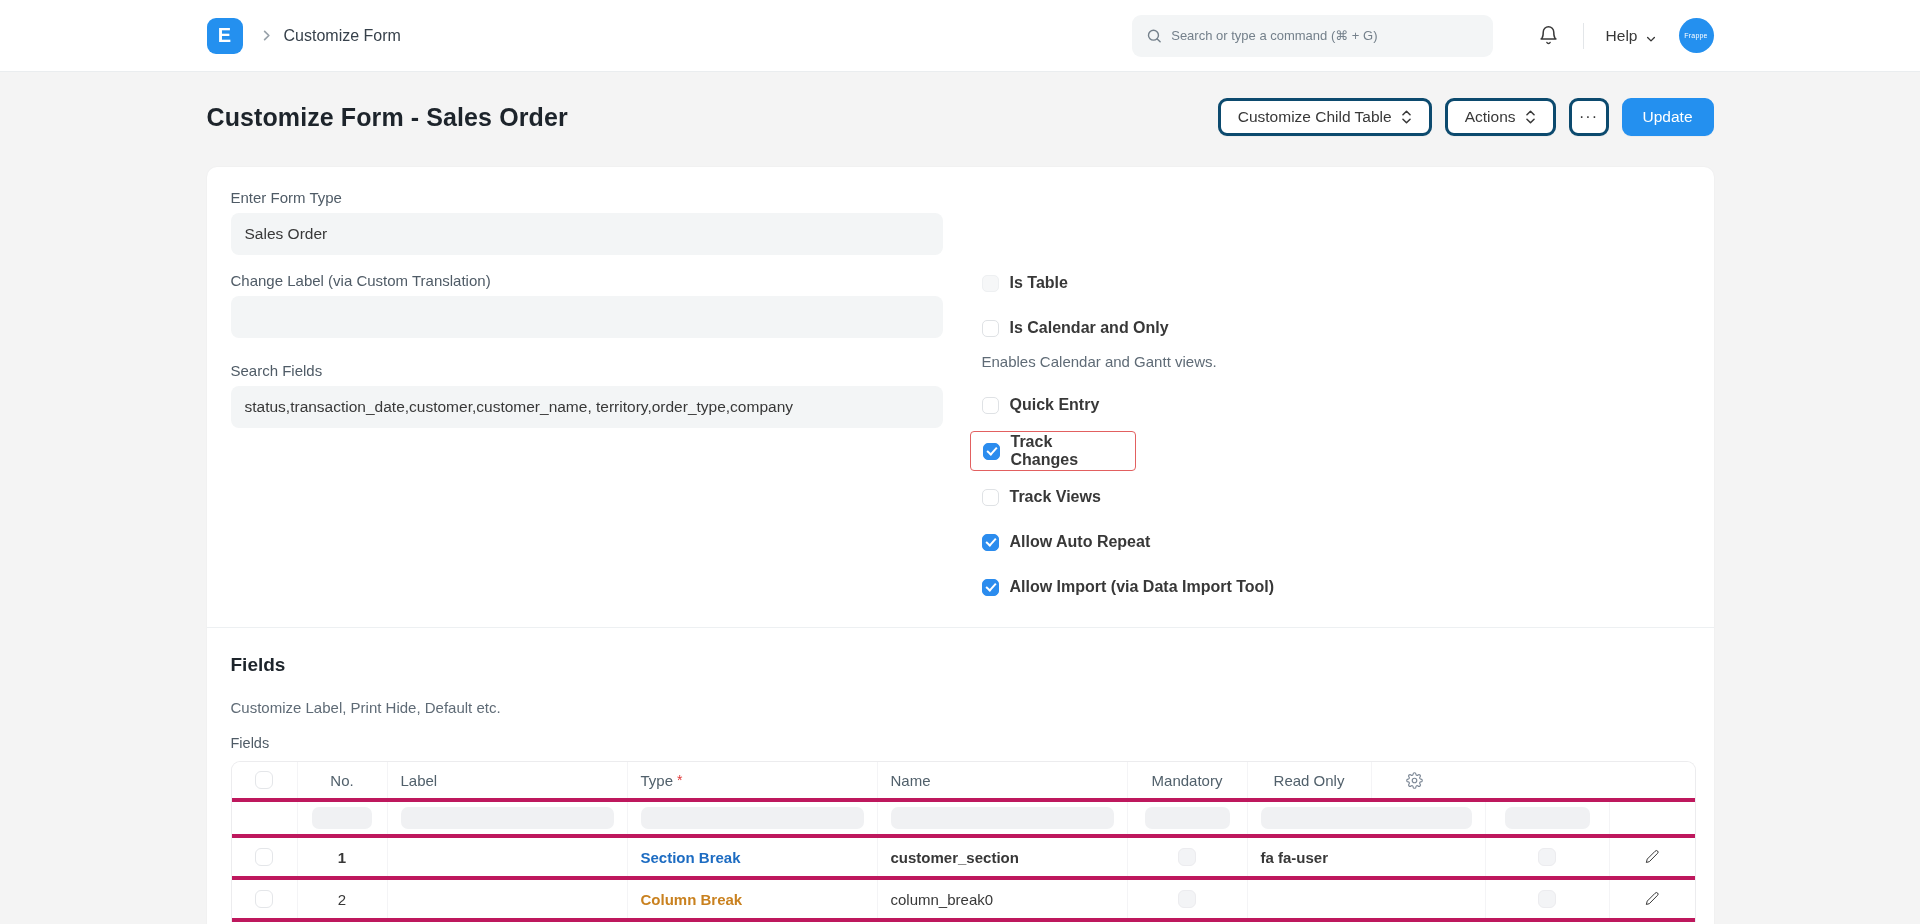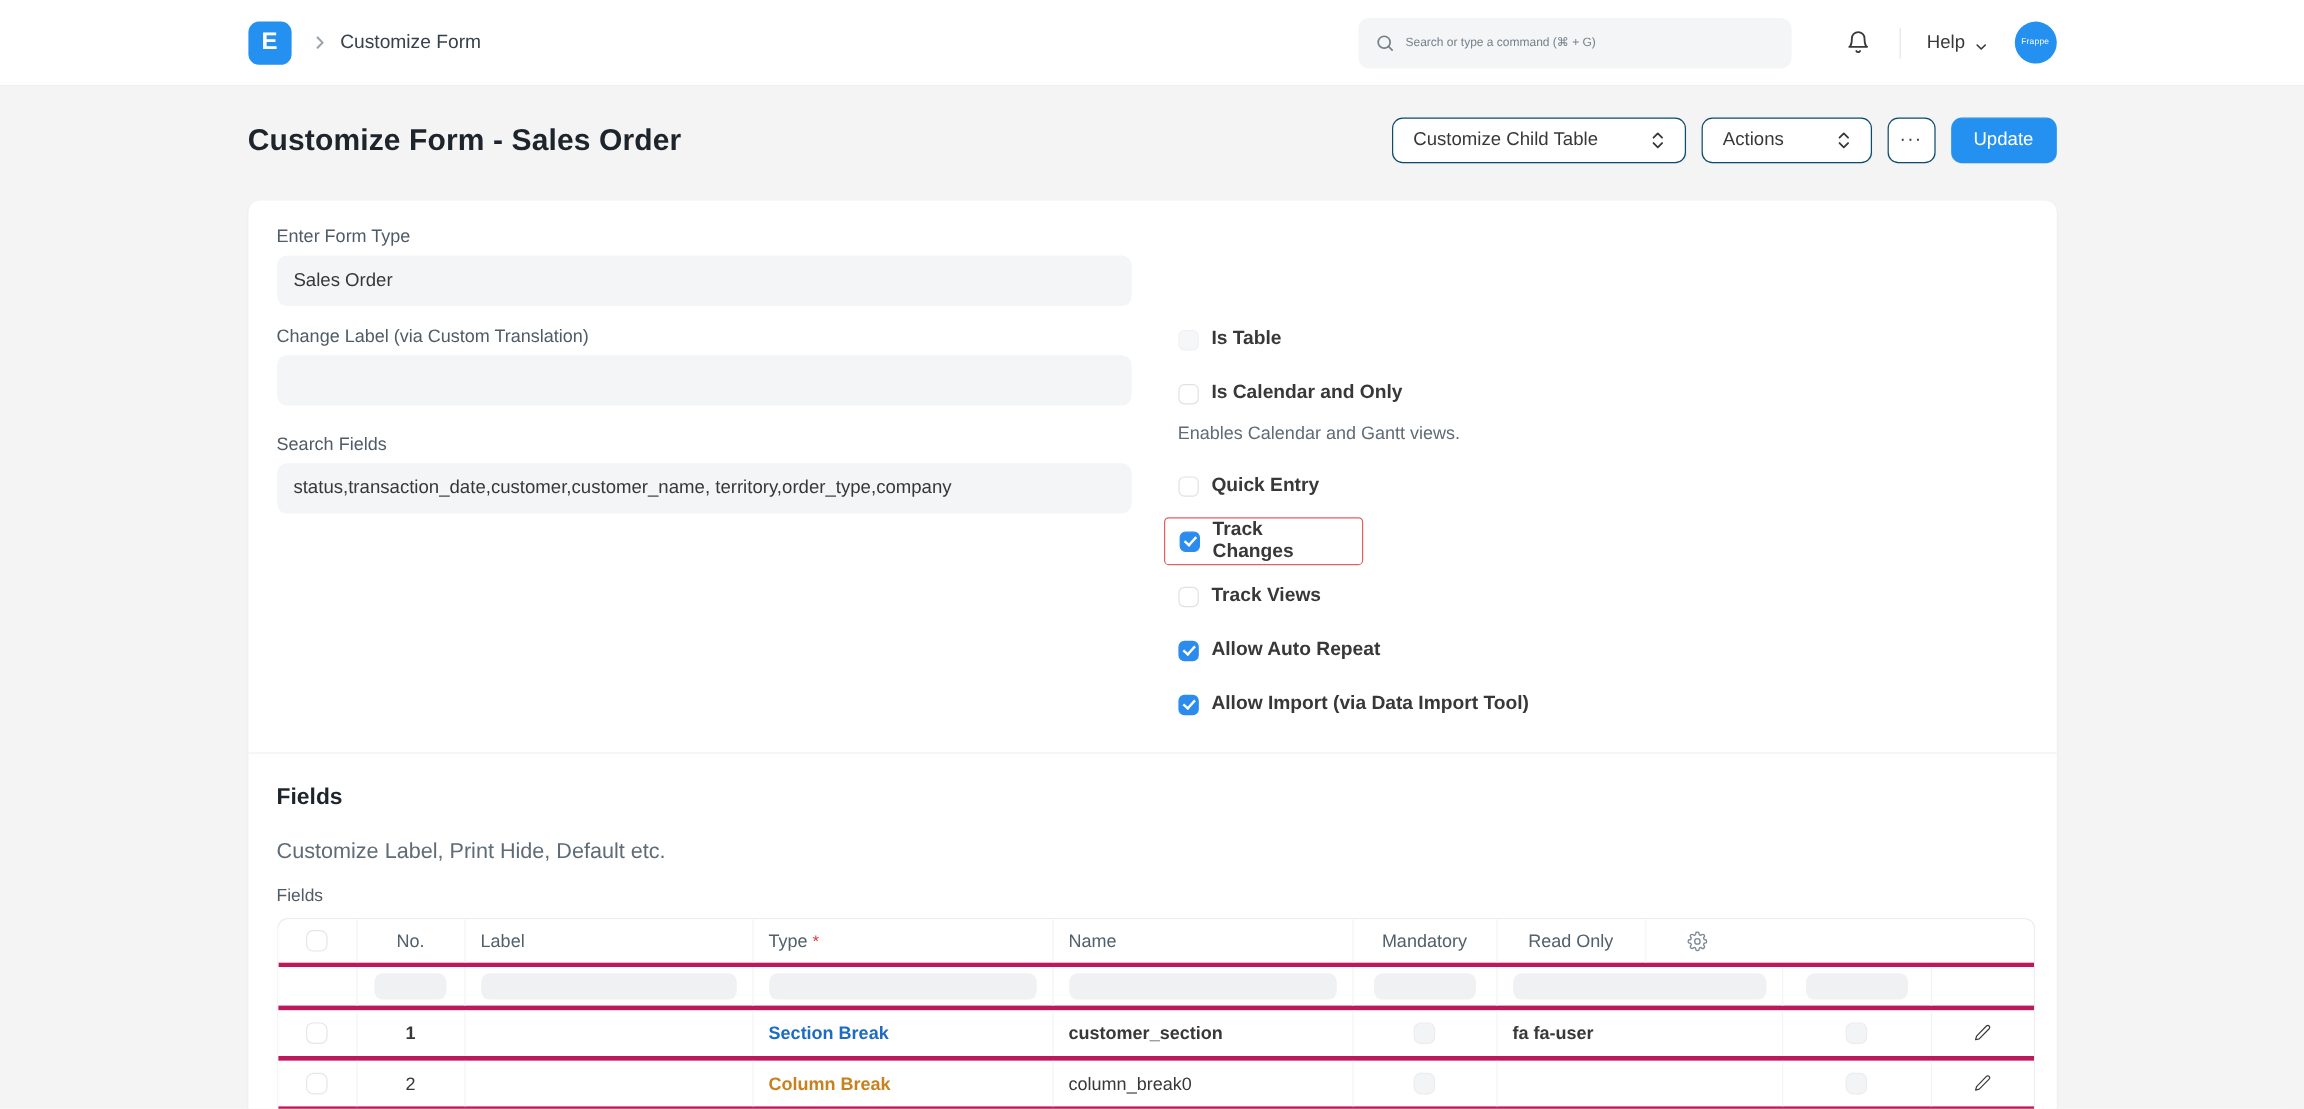--- a/index.html
+++ b/index.html
@@ -9,32 +9,32 @@
   .container { width:1507px; margin:0 auto; }
 
   
   .navbar { height:72px; background:#fff; border-bottom:1px solid #eaedef; display:flex; align-items:center; }
   .nav-inner { width:1507px; margin:0 auto; display:flex; align-items:center; }
   .logo { width:36px; height:36px; background:#2490ef; border-radius:9px; display:flex; align-items:center; justify-content:center; color:#fff; font-weight:bold; font-size:20px; cursor:pointer; }
   .crumb-sep { margin:0 10px 0 16px; display:flex; align-items:center; color:#98a1a9; }
   .breadcrumb-text { font-size:16px; color:#37414b; font-weight:500; cursor:pointer; }
   .nav-right { margin-left:auto; display:flex; align-items:center; }
   .searchbar { width:361px; height:42px; background:#f3f5f6; border-radius:9px; display:flex; align-items:center; padding:0 14px; }
-  .searchbar input { border:none; outline:none; background:transparent; font-size:10px; color:#701a75; width:100%; margin-left:9px; font-family:"Liberation Sans", sans-serif; }
+  .searchbar input { border:none; outline:none; background:transparent; font-size:13px; color:#701a75; width:100%; margin-left:9px; font-family:"Liberation Sans", sans-serif; }
   .searchbar input::placeholder { color:#74808b; opacity:1; }
   .bell-wrap { margin-left:45px; display:flex; align-items:center; cursor:pointer; }
   .nav-divider { width:1px; height:26px; background:#e3e6e9; margin:0 22px 0 24px; }
   .help { display:flex; align-items:flex-end; gap:7px; font-size:15.5px; color:#383838; cursor:pointer; }
   .avatar { width:35px; height:35px; border-radius:50%; background:#2490ef; color:#fff; font-size:7px; display:flex; align-items:center; justify-content:center; margin-left:22px; cursor:pointer; letter-spacing:.2px; }
 
   
   .page-head { display:flex; align-items:center; margin-top:26px;justify-content:space-between; }
   .page-title { font-size:25px; font-weight:700; color:#1d242b; letter-spacing:.1px; }
   .head-actions { margin-left:auto; display:flex; align-items:center; gap:13px; }
-  .btn { height:38px; border:1px solid #0c4a6e; background:#fff; border-radius:9px; display:flex; align-items:center; font-size:15.5px; color:#383838; padding:0 17px; cursor:pointer; box-shadow:0 .5px 1px rgba(0,0,0,.03); white-space:nowrap;gap:35px; }
+  .btn { height:38px; border:3px solid #0c4a6e; background:#fff; border-radius:9px; display:flex; align-items:center; font-size:15.5px; color:#383838; padding:0 17px; cursor:pointer; box-shadow:0 .5px 1px rgba(0,0,0,.03); white-space:nowrap; }
   .btn .updown { margin-left:9px; display:flex; }
   .btn-icon { width:40px; justify-content:center; padding:0; font-size:16px; letter-spacing:1px; color:#383838; }
   .btn-primary { background:#2490ef; border-color:#2490ef; color:#fff; font-weight:400; padding:0 18px; }
 
   
   .card { background:#fff; border-radius:10px; margin-top:31px; padding:22px 24px 0 24px; box-shadow:0 .5px 2px rgba(25,39,52,.05); min-height:900px; }
 
   .field-label { font-size:15px; color:#4f5b66; margin-bottom:7px; }
   .control-input { width:712px; height:42px; background:#f3f5f6; border:none; outline:none; border-radius:8px; padding:0 14px; font-size:15.5px; color:#383838; font-family:"Liberation Sans", sans-serif; }
   .control-input.full { width:100%; }
@@ -52,21 +52,21 @@
   .chk-box.checked { background:#2b8cee; border-color:#2b8cee; }
   .chk-box.checked::after { content:""; position:absolute; left:5px; top:1.5px; width:4px; height:8px; border:solid #fff; border-width:0 2px 2px 0; transform:rotate(42deg); }
   .chk-label { font-size:16px; color:#383838;font-weight:bold; }
   .chk-help { font-size:15px; color:#5f6b76; margin:-11px 0 26px 0; }
   .chk-highlight { border:1.5px solid #e26060; border-radius:4px; padding:10px 14px 10px 12px; margin:-10px 0 17px -12px; width:166px; }
   .chk-highlight .chk-item { margin-bottom:0; }
 
   
   .section-divider { border-top:1px solid #edf0f2; margin:4px -24px 0 -24px; }
   .section-heading { font-size:19px; font-weight:700; color:#1d242b; margin-top:26px; }
-  .section-desc { font-size:18px; color:#5f6b76; margin-top:23px; }
+  .section-desc { font-size:15px; color:#5f6b76; margin-top:23px; }
   .grid-label { font-size:14.5px; color:#4f5b66; margin-top:19px; }
 
   
   .grid { margin-top:10px; width:1465px; border:1px solid #ececee; border-radius:9px 9px 0 0; border-bottom:none; }
   .grid-row { display:flex; border-bottom:4px solid #be185d; align-items:flex-start; background:#fff; }
   .grid-row.header { height:40px; border-radius:9px 9px 0 0; }
   .grid-row.filter { height:36px; }
   .grid-row.data { height:42px; }
   .gc { height:100%; display:flex; align-items:center; padding:0 13px; border-right:1px solid #f4f4f6; font-size:15px; color:#51606b; overflow:hidden; }
   .gc:last-child { border-right:none; }

